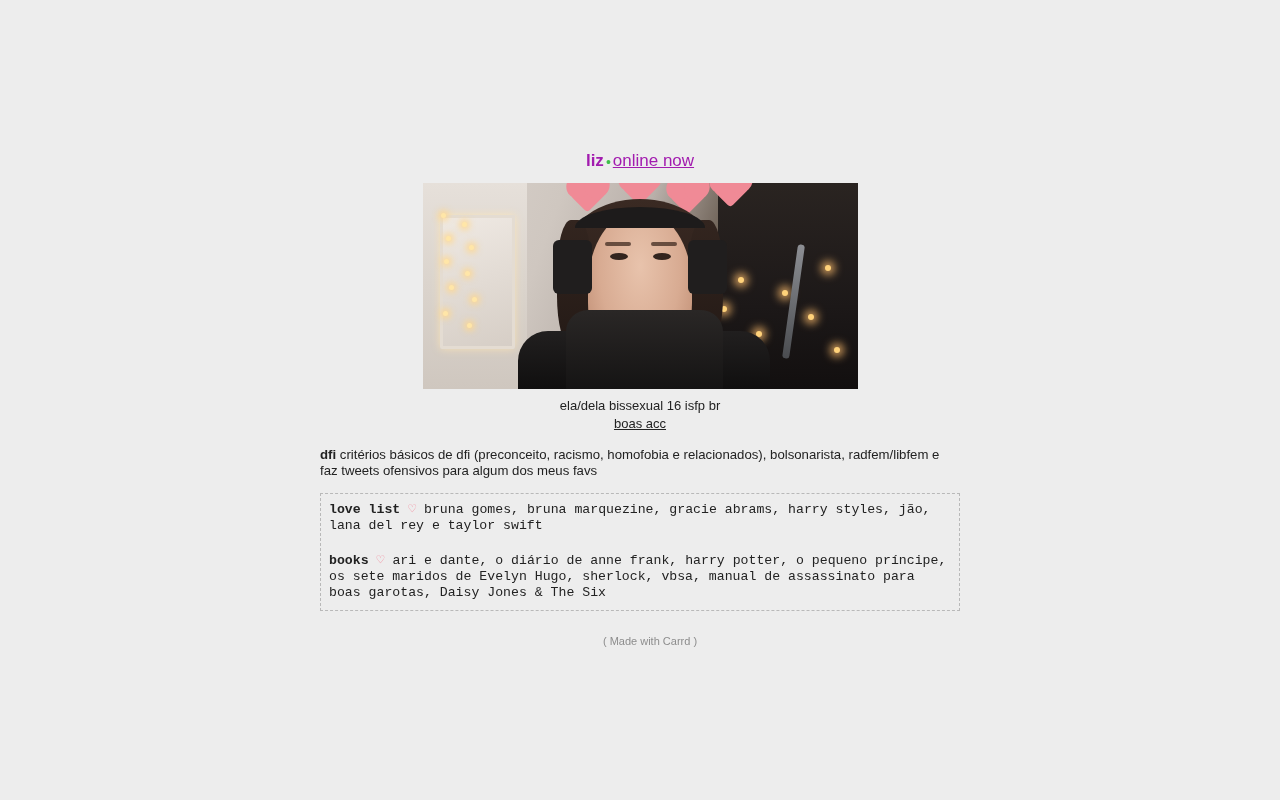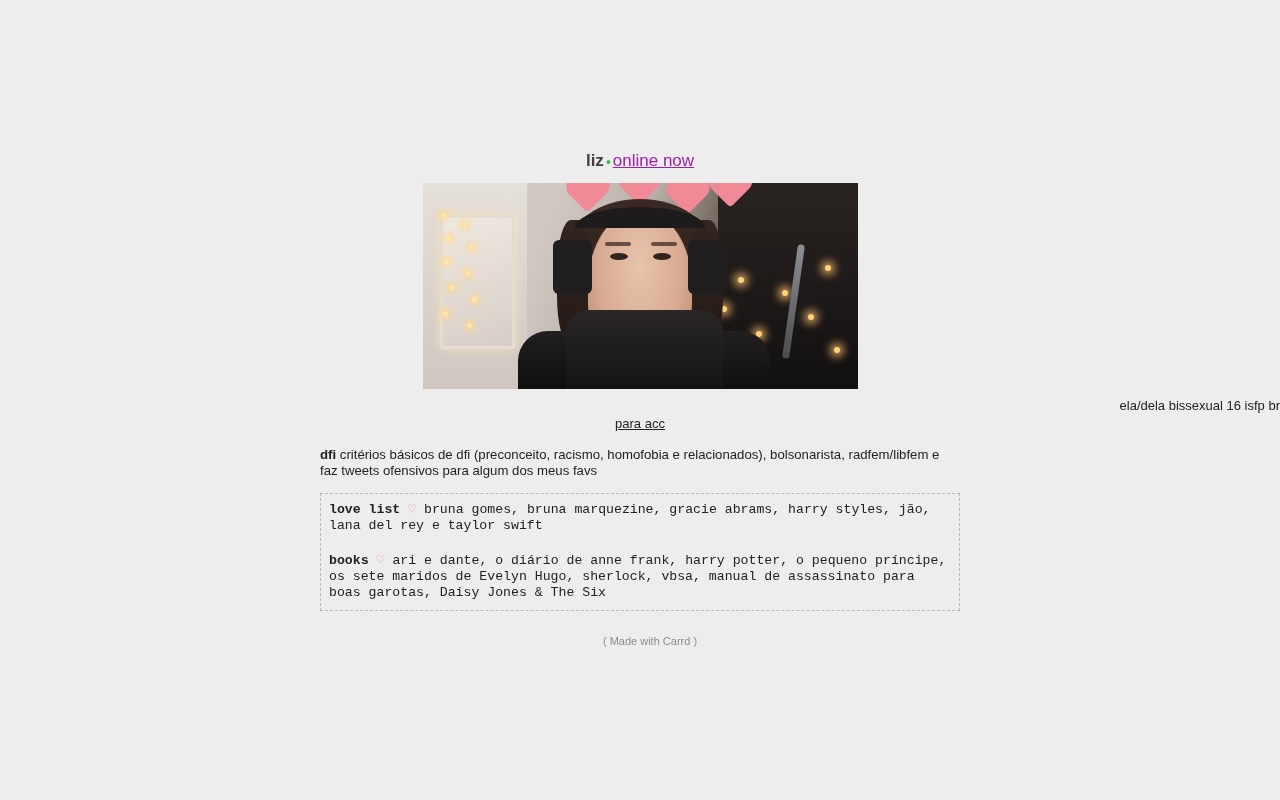--- a/index.html
+++ b/index.html
@@ -27,21 +27,21 @@
     width: 1280px;
   }
   .header-line {
     text-align: center;
     font-size: 17px;
     line-height: 22px;
     margin: 0 0 10px 0;
   }
   .header-name {
     font-weight: bold;
-    color: #404040;
+    color: #a21caf;
   }
   .dot {
     color: #3fbf4a;
     font-size: 14px;
     vertical-align: middle;
     padding: 0 2px;
   }
   .online-link {
     color: #a21caf;
     text-decoration: underline;
@@ -215,21 +215,21 @@
     width: 6%;
     height: 2%;
     background: #4a3328;
     border-radius: 3px;
     opacity: .8;
   }
   .ph-brow-l { left: 42%; }
   .ph-brow-r { left: 52.5%; }
 
   .caption {
-    text-align: right;
+    text-align: center;
     font-size: 13px;
     line-height: 18px;
     margin-top: 8px;
     color: #222;
   }
   .priv {
     text-align: center;
     font-size: 13px;
     line-height: 18px;
     margin-top: 0px;
@@ -328,21 +328,21 @@
         <div class="ph-band"></div>
         <div class="ph-cup-l"></div>
         <div class="ph-cup-r"></div>
         <div class="ph-sleeve2"></div>
         <div class="ph-sleeve"></div>
       </div>
     </div>
 
     <div class="caption">ela/dela bissexual 16 isfp br</div>
     <div class="priv">
-      <a href="#">para acc</a>
+      <a href="#">boas acc</a>
     </div>
 
 
     <p class="para">
       <b>dfi</b>
       <span>critérios básicos de dfi (preconceito, racismo, homofobia e relacionados), bolsonarista, radfem/libfem e faz tweets ofensivos para algum dos meus favs</span>
     </p>
 
     <div class="boxed">
       <p class="para">

